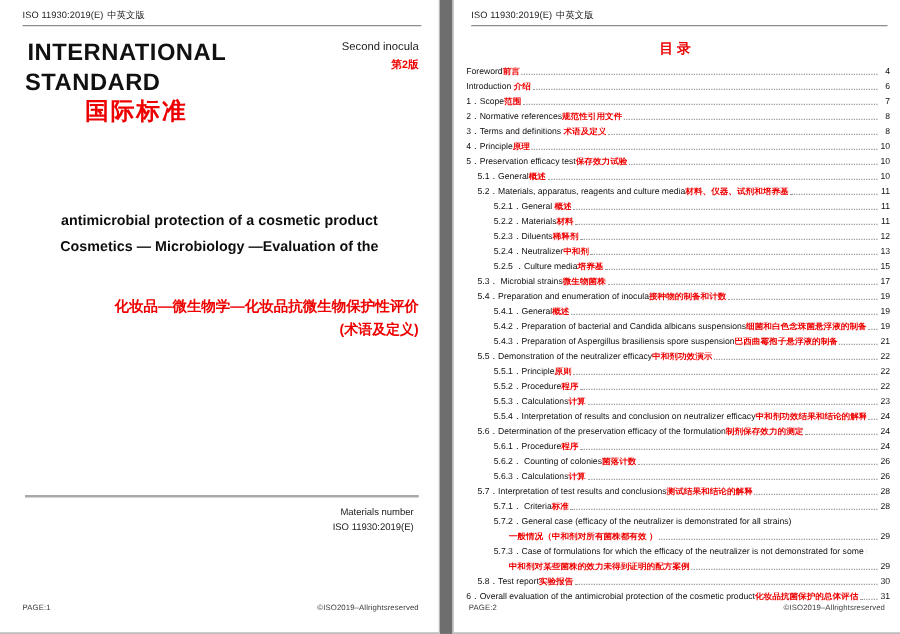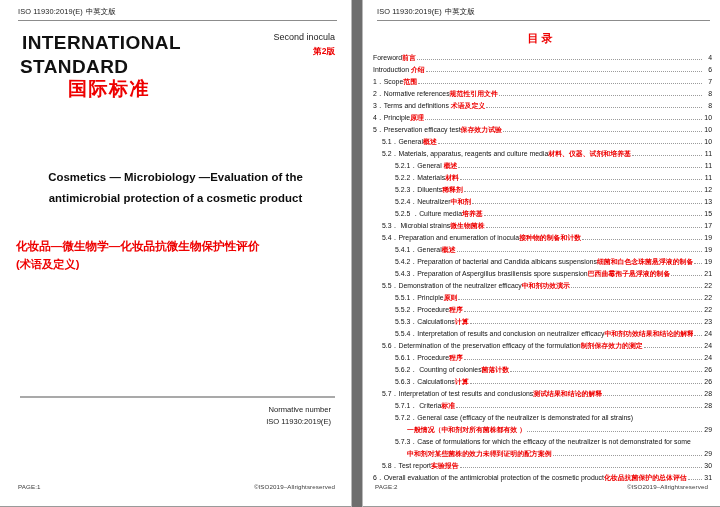--- a/index.html
+++ b/index.html
@@ -96,21 +96,21 @@
     position: absolute;
     text-align: center;
     font-weight: bold;
     font-size: 11.4px;
     color: #0d0d0d;
     line-height: 21px;
     letter-spacing: .05px;
   }
   .doc-title-cn {
     position: absolute;
-    text-align: left;
+    text-align: right;
     color: #ee0000;
     font-weight: bold;
     font-size: 11.6px;
     line-height: 19px;
   }
   .doc-title-cn .l2 { font-size: 11.2px; }
   .doc-title-cn .l3 { font-size: 11.2px; }
   .refnum {
     position: absolute;
     text-align: right;
@@ -218,33 +218,33 @@
       <div class="intl-title" style="left:22px; top:30px;">INTERNATIONAL</div>
       <div class="intl-title" style="left:20px; top:54px;">STANDARD</div>
       <div class="intl-cn" style="left:22px; top:76px;margin-left:46px;">国际标准</div>
 
       <div class="edition" style="right:16px; top:30px; width:120px;">
         <div>Second  inocula</div>
         <div class="ed-cn">第2版</div>
       </div>
 
       <div class="doc-title-en" style="left:20px; right:20px; top:167px;">
+        <div>antimicrobial protection of a cosmetic product</div>
         <div>Cosmetics — Microbiology —Evaluation of the</div>
-        <div>antimicrobial protection of a cosmetic product</div>
       </div>
 
       <div class="doc-title-cn" style="left:16px; right:16px; top:236px;">
         <div>化妆品—微生物学—化妆品抗微生物保护性评价</div>
         <div class="l2">(术语及定义)</div>
       </div>
 
       <div class="rule" style="left:20px; right:16px; top:396px; height:2px; background:#a9a9a9;"></div>
 
       <div class="refnum" style="right:20px; top:404px; width:150px;">
-        <div>Normative number</div>
+        <div>Materials number</div>
         <div>ISO 11930:2019(E)</div>
       </div>
 
       <div class="footer">
         <span class="pg">PAGE:1</span>
         <span class="cr">©ISO2019–Allrightsreserved</span>
       </div>
       <div class="page-bottom-rule"></div>
     </div>
   </div>

